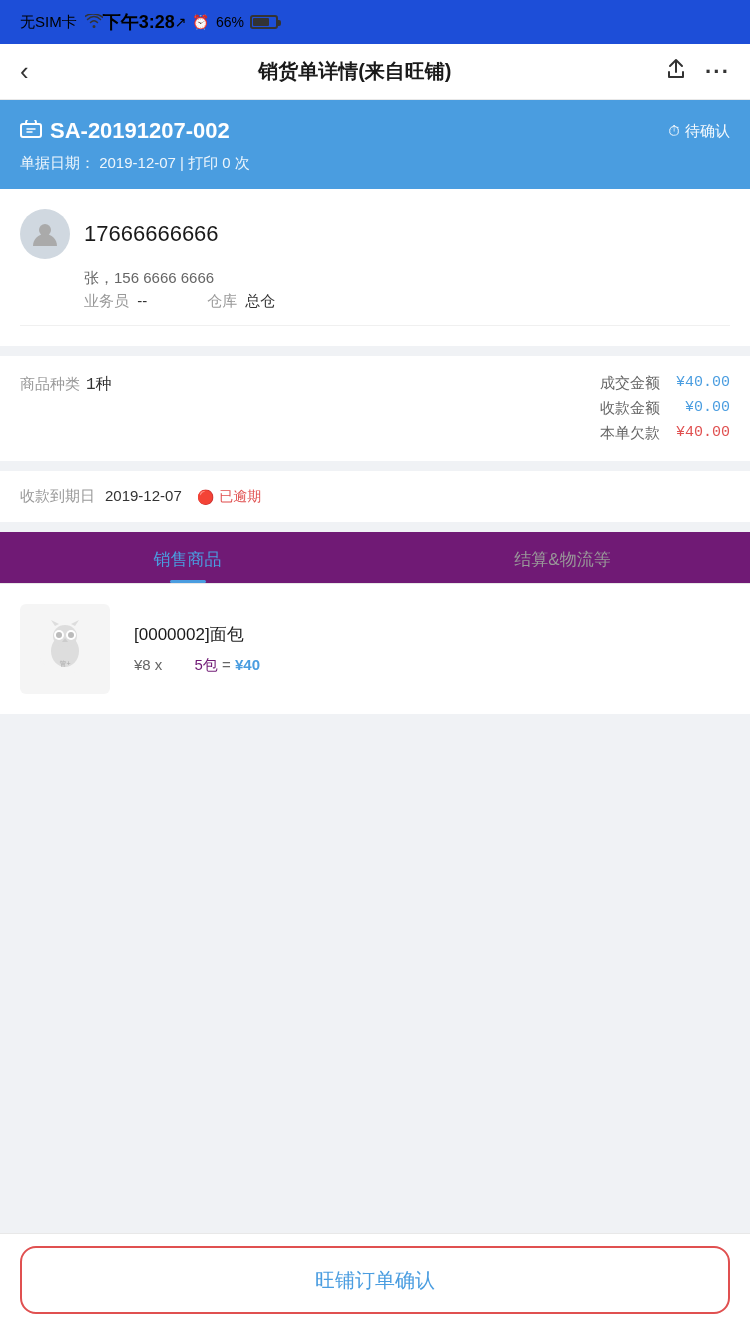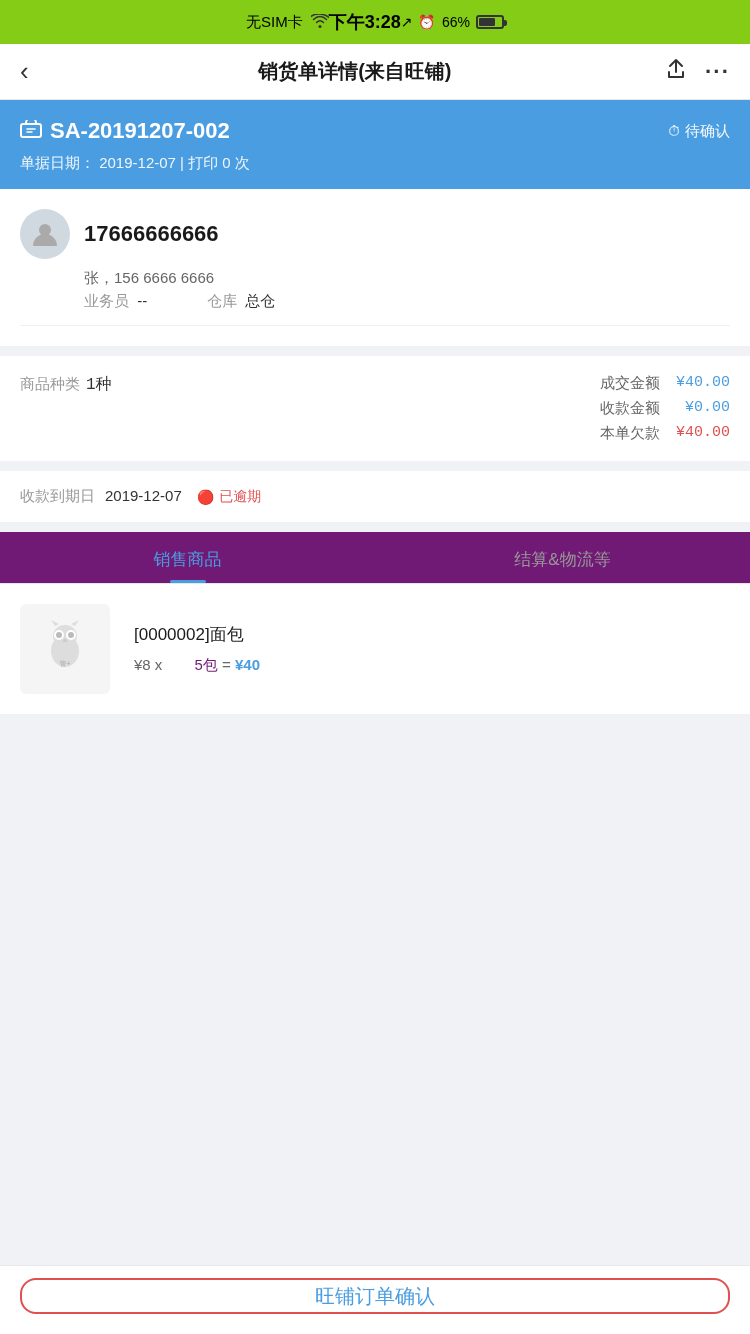--- a/index.html
+++ b/index.html
@@ -8,25 +8,25 @@
       font-family: -apple-system, 'PingFang SC', 'Helvetica Neue', Arial, sans-serif;
       background: #f0f2f5;
       width: 750px;
       min-height: 1334px;
       position: relative;
       overflow-x: hidden;
     }
 
     
     .status-bar {
-      background: #84cc16;
+      background: #1d4ed8;
       height: 44px;
       display: flex;
       align-items: center;
-      justify-content: center;
+      justify-content: flex-start;
       padding: 0 20px;
       font-size: 15px;
       font-weight: 500;
     }
     .status-left { display: flex; align-items: center; gap: 8px; }
     .status-center { font-size: 18px; font-weight: 600; }
     .status-right { display: flex; align-items: center; gap: 6px; font-size: 14px; }
     .battery-icon {
       width: 28px; height: 14px; border: 2px solid #333; border-radius: 3px;
       position: relative; display: inline-block;
@@ -125,21 +125,21 @@
     .customer-avatar {
       width: 50px; height: 50px;
       background: #d0d8e0;
       border-radius: 50%;
       display: flex; align-items: center; justify-content: center;
       font-size: 26px; color: #888;
       flex-shrink: 0;
     }
     .customer-phone {
       font-size: 22px;
-      font-weight: 700;
+      font-weight: 400;
       color: #1a1a1a;
     }
     .customer-info-row {
       font-size: 15px;
       color: #666;
       margin-bottom: 4px;
       padding-left: 64px;
     }
     .customer-meta {
       display: flex;
@@ -286,21 +286,21 @@
     .bottom-btn-container {
       position: fixed;
       bottom: 0; left: 0; right: 0;
       width: 750px;
       background: #fff;
       padding: 12px 20px 20px;
       border-top: 1px solid #e8e8e8;
     }
     .confirm-btn {
       width: 100%;
-      height: 36px;
+      height: 68px;
       border: 2px solid #e05050;
       border-radius: 16px;
       background: #fff;
       color: #4a9de0;
       font-size: 20px;
       font-weight: 500;
       cursor: pointer;
       display: flex; align-items: center; justify-content: center;
     }
   </style>

